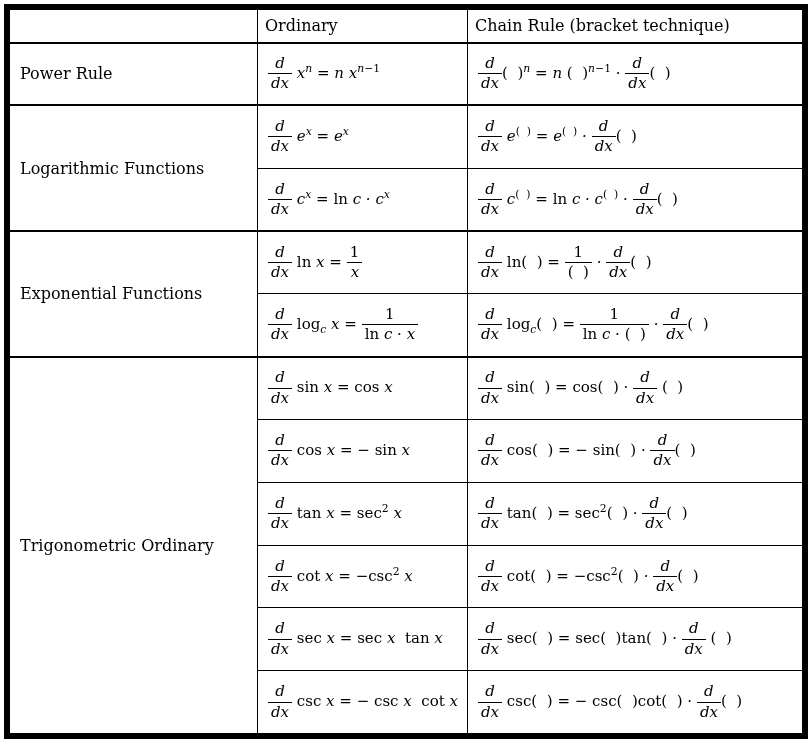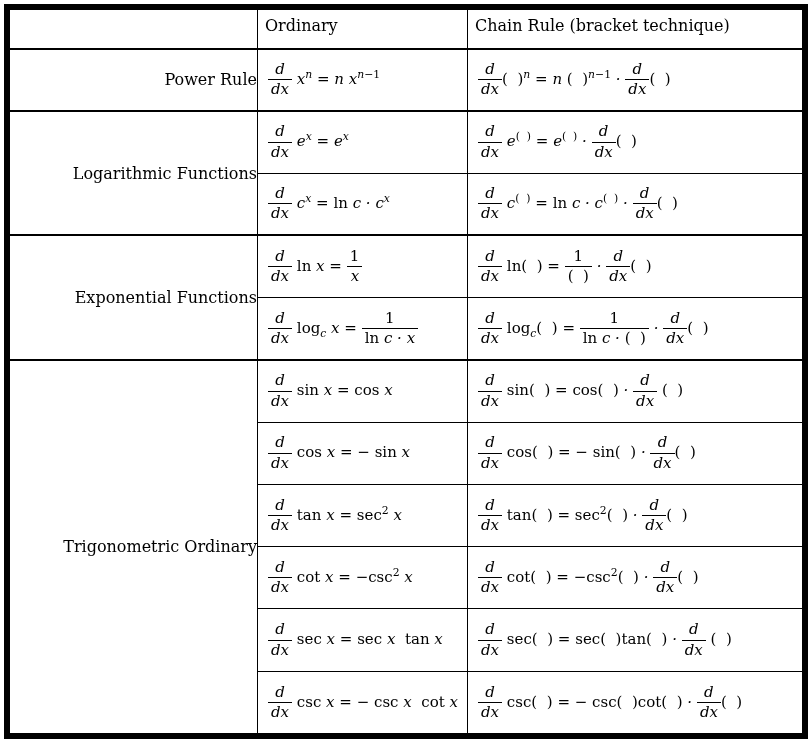--- a/index.html
+++ b/index.html
@@ -28,36 +28,35 @@
     table-layout: fixed;
   }
   col.c1 { width: 248px; }
   col.c2 { width: 210px; }
   col.c3 { width: auto; }
 
   td, th {
     border: 1px solid #000000;
     padding: 0;
   }
-  thead tr { height: 39px; margin-left: 30px; }
+  thead tr { height: 33px; margin-left: 30px; }
   thead th {
     font-weight: normal;
     font-size: 16px;
     text-align: left;
     vertical-align: top;
     padding: 6px 6px 0 7px;
   }
   tbody tr { height: 62px; }
   tr.section-start td { border-top: 2px solid #000000; }
 
   td.label-cell {
     font-size: 16px;
     vertical-align: middle;
     padding-left: 10px;
-    text-align: right;
   }
   td.formula-cell {
     vertical-align: middle;
     padding-left: 10px;
     font-style: italic;
     font-size: 15px;
     white-space: pre;
     line-height: 1.25;
   }
   .rm { font-style: normal; }

